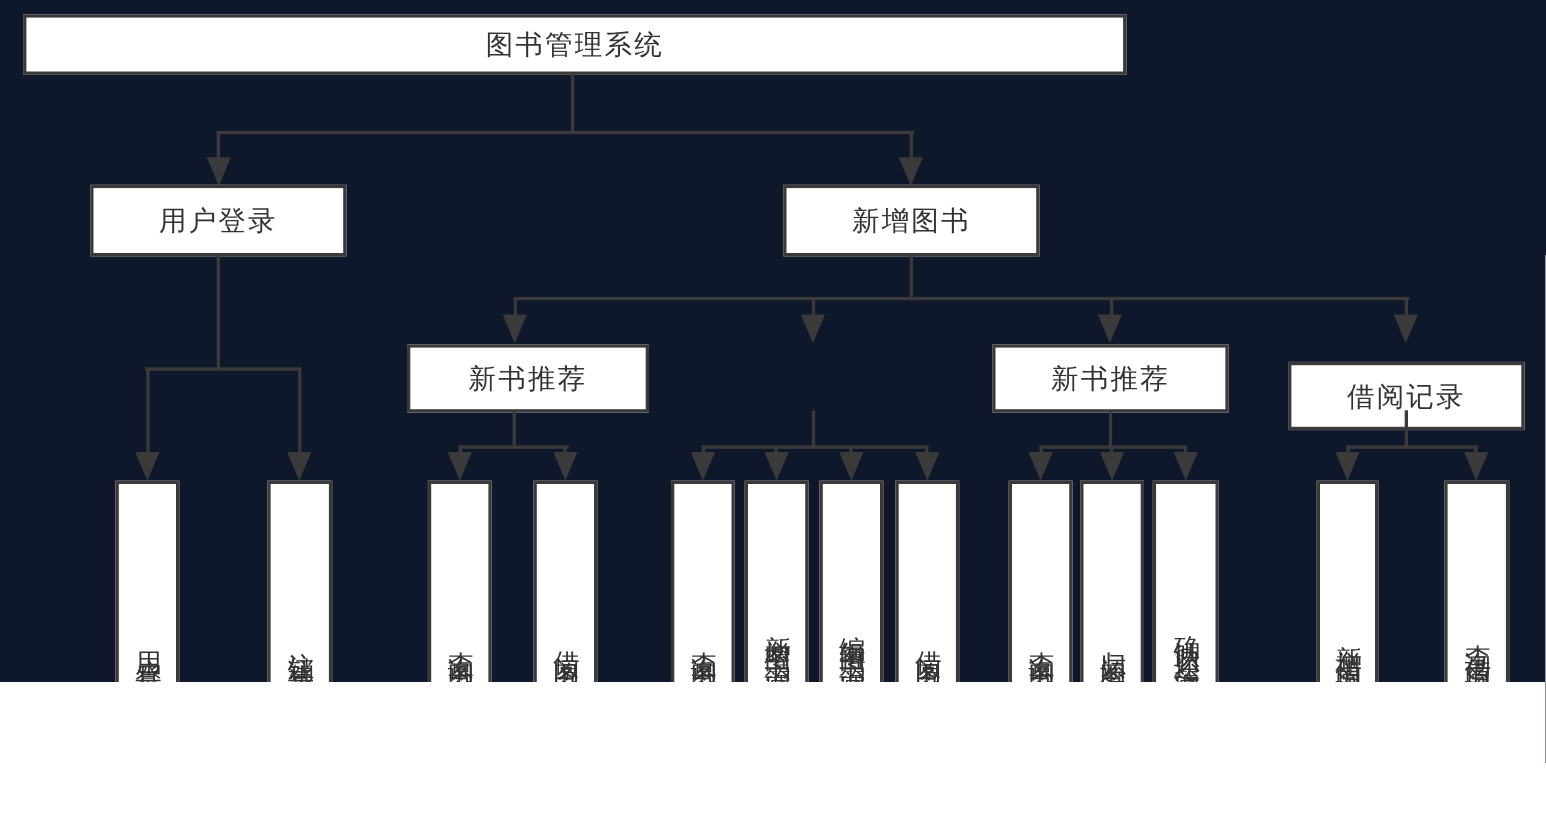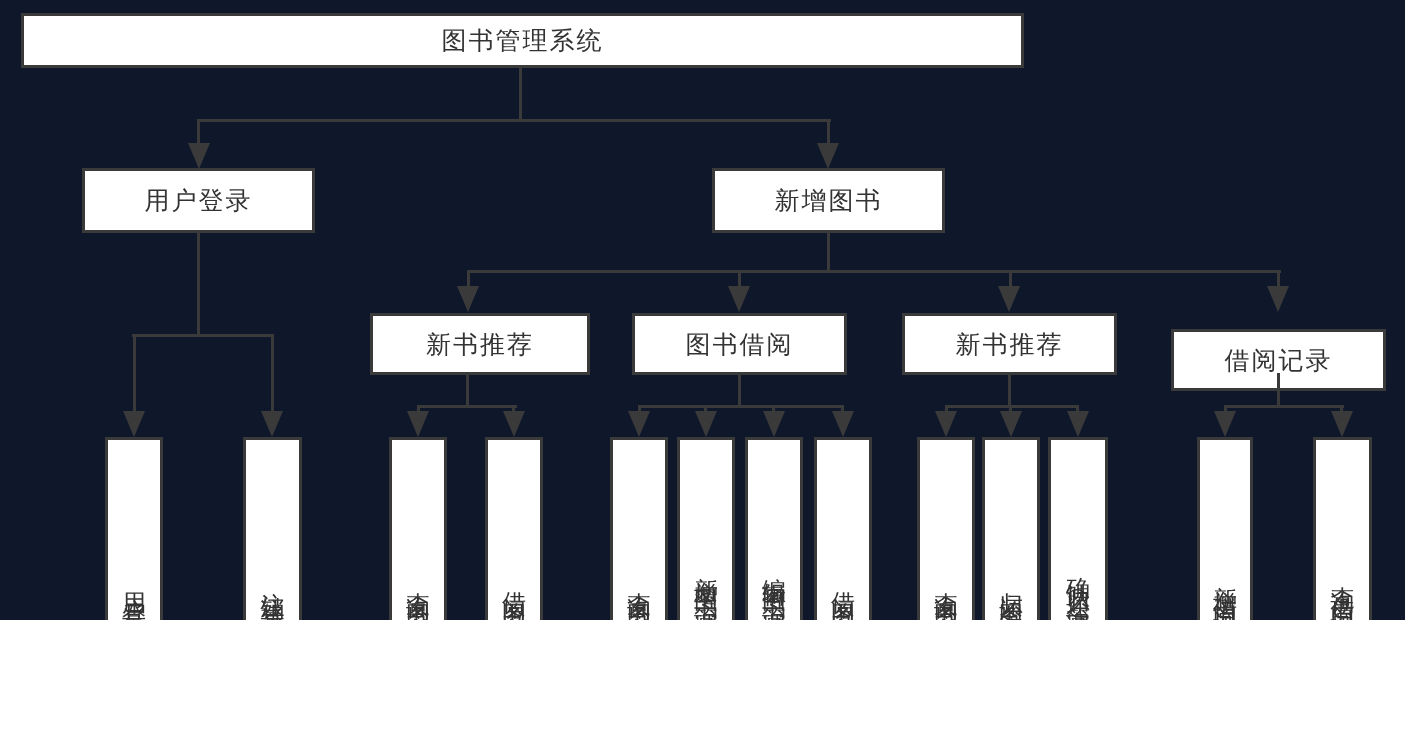--- a/index.html
+++ b/index.html
@@ -96,23 +96,20 @@
   <div class="line vline" style="left:1009px;top:270px;height:18px;"></div>
   <div class="line vline" style="left:1277px;top:270px;height:18px;"></div>
   <div class="arrow" style="left:457px;top:286px;"></div>
   <div class="arrow" style="left:728px;top:286px;"></div>
   <div class="arrow" style="left:998px;top:286px;"></div>
   <div class="arrow" style="left:1267px;top:286px;"></div>
 
   <div class="hbox" style="left:358px;top:313px;width:220px;height:62px;margin-left:12px;">
     <span>新书推荐</span>
   </div>
-  <div class="hbox" style="left:632px;top:313px;width:215px;height:62px;">
-    <span>图书借阅</span>
-  </div>
   <div class="hbox" style="left:902px;top:313px;width:215px;height:62px;">
     <span>新书推荐</span>
   </div>
   <div class="hbox" style="left:1171px;top:329px;width:215px;height:62px;">
     <span>借阅记录</span>
   </div>
 
   <div class="line vline" style="left:466px;top:373px;height:35px;"></div>
   <div class="line hline" style="left:417px;top:405px;width:100px;"></div>
   <div class="line vline" style="left:417px;top:405px;height:9px;"></div>

